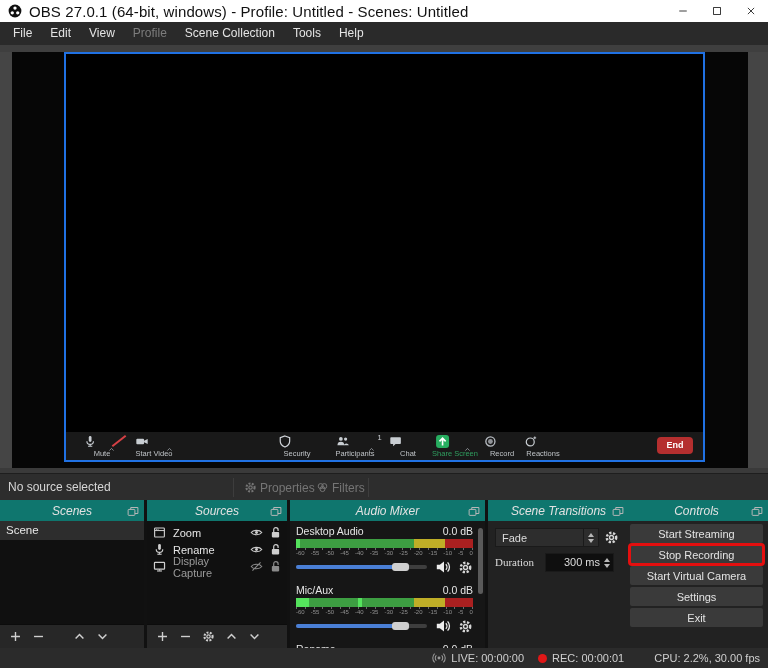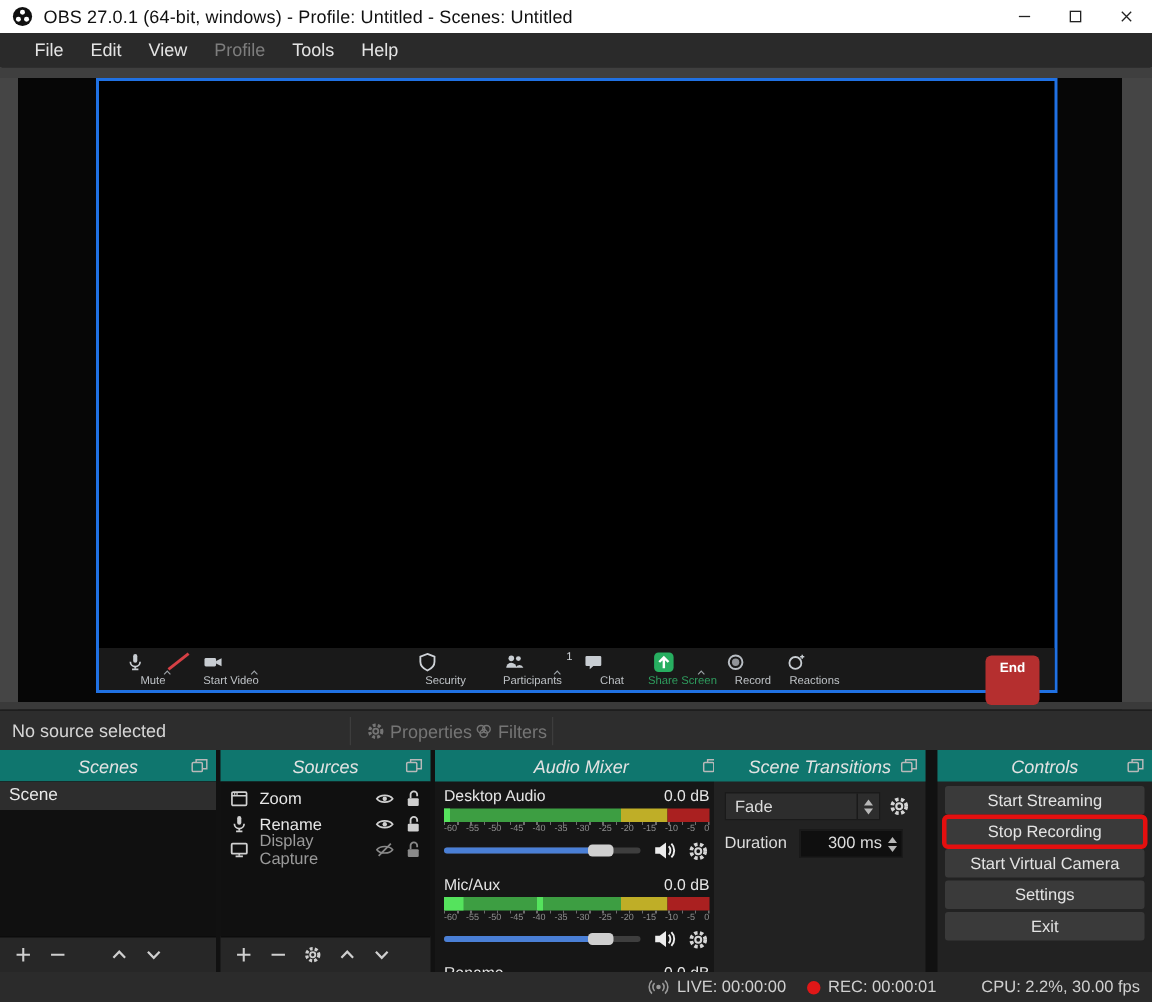--- a/index.html
+++ b/index.html
@@ -3,27 +3,27 @@
 <meta charset="utf-8">
 <style>
   * { margin:0; padding:0; box-sizing:border-box; }
   html,body { background:#000; }
   body { font-family:"Liberation Sans", sans-serif; }
   .window { position:relative; width:768px; height:668px; background:#131313; overflow:hidden; outline:1px solid #5a5a5a; outline-offset:-1px; }
 
   
   .titlebar { position:absolute; left:0; top:0; width:768px; height:22px; background:#ffffff; display:flex; align-items:center; }
   .obs-logo { width:14px; height:14px; margin:0 7px 0 8px; }
-  .title-text { font-size:12px; color:#111; letter-spacing:.1px; }
+  .title-text { font-size:15px; color:#111; letter-spacing:.1px; }
   .win-controls { position:absolute; right:0; top:0; height:22px; display:flex; }
   .win-btn { width:34px; height:22px; display:flex; align-items:center; justify-content:center; color:#222; }
   .win-btn svg { width:10px; height:10px; }
 
   
-  .menubar { position:absolute; left:0; top:22px; width:768px; height:23px; background:#2a2a2a; display:flex; align-items:flex-end; padding-left:14px; }
+  .menubar { position:absolute; left:0; top:22px; width:768px; height:23px; background:#2a2a2a; display:flex; align-items:flex-end; padding-left:4px; }
   .menu-item { font-size:12px; color:#e4e4e4; padding:0 9px; line-height:23px; }
   .menu-item.disabled { color:#7d7d7d; }
 
   .strip45 { position:absolute; left:0; top:45px; width:768px; height:7px; background:#3f3f3f; }
 
   
   .preview { position:absolute; left:0; top:52px; width:768px; height:421px; background:#060606; }
   .edge-l { position:absolute; left:0; top:0; width:12px; height:421px; background:#454545; }
   .edge-r { position:absolute; left:748px; top:0; width:20px; height:421px; background:#454545; }
   .edge-b { position:absolute; left:0; top:416px; width:768px; height:5px; background:#3a3a3a; }
@@ -35,41 +35,41 @@
   .zt-item .ico { position:relative; height:13px; display:flex; align-items:center; justify-content:center; }
   .zt-item .ico svg { width:13px; height:13px; }
   .zt-label { font-size:7.5px; color:#bfc3c7; margin-top:1px; white-space:nowrap;padding-left:24px; }
   .zt-chev { position:absolute; top:7px; transform:none; }
   .zt-chev svg { width:7px; height:7px; color:#9aa0a5; }
   .cam-slash { position:absolute; left:-1px; top:5px; width:17px; height:2px; background:#d64045; transform:rotate(-38deg); }
   .pcount { position:absolute; top:-2px; right:-7px; font-size:7.5px; color:#cfd3d7; }
   .share-box { width:13px; height:13px; background:#27ae60; border-radius:3px; display:flex; align-items:center; justify-content:center; }
   .share-box svg { width:9px; height:9px; }
   .zt-label.green { color:#2f9e5f; }
-  .zt-end { position:absolute; right:10px; top:5px; width:36px; height:33px; background:#b52f2f; border-radius:4px; color:#fff; font-size:9px; font-weight:bold; line-height:17px; text-align:center; }
+  .zt-end { position:absolute; right:10px; top:5px; width:36px; height:17px; background:#b52f2f; border-radius:4px; color:#fff; font-size:9px; font-weight:bold; line-height:17px; text-align:center; }
 
   
   .source-bar { position:absolute; left:0; top:473px; width:768px; height:27px; background:#2d2d2d; border-top:1px solid #1e1e1e; }
   .src-status { position:absolute; left:8px; top:0; line-height:27px; font-size:12px; color:#d6d6d6; }
   .vsep { position:absolute; top:4px; width:1px; height:19px; background:#1c1c1c; border-right:1px solid #3d3d3d; }
   .src-btn { position:absolute; top:0; height:27px; display:flex; align-items:center; gap:3px; color:#757575; font-size:12px; }
   .src-btn svg { width:13px; height:13px; }
 
   
   .docks { position:absolute; left:0; top:500px; width:768px; height:148px; background:#111; }
   .panel { position:absolute; top:0; height:148px; background:#161616; }
   .p-head { height:21px; background:#0f766e; display:flex; align-items:center; justify-content:center; position:relative;font-style:italic; }
   .p-title { font-size:12px; color:#e2e2e2; }
   .p-dockic { position:absolute; right:5px; top:4px; width:12px; height:12px; color:#b9b9b9; }
   .p-dockic svg { width:12px; height:12px; }
 
   .panel.scenes { left:0; width:144px; }
   .panel.sources { left:147px; width:140px; }
   .panel.mixer { left:290px; width:195px; }
-  .panel.trans { left:476px; width:141px; background:#222; }
+  .panel.trans { left:488px; width:141px; background:#222; }
   .panel.controls { left:625px; width:143px; background:#222; }
 
   .list { position:absolute; left:0; right:0; top:21px; bottom:24px; background:#101010; overflow:hidden; }
   .scene-row { height:19px; background:#2d2d2d; color:#e8e8e8; font-size:11.5px; line-height:19px; padding-left:6px; }
   .p-toolbar { position:absolute; left:0; right:0; bottom:0; height:24px; background:#272727; border-top:1px solid #0c0c0c; display:flex; align-items:center; gap:8px; padding-left:8px; color:#cfcfcf; }
   .tb-btn { width:15px; height:15px; display:flex; align-items:center; justify-content:center; }
   .tb-btn svg { width:13px; height:13px; }
   .tb-gap { width:10px; }
 
   .src-row { height:17px; display:flex; align-items:center; padding:0 5px 0 6px; color:#e6e6e6; font-size:11px; }
@@ -103,21 +103,21 @@
   .volrow svg { width:100%; height:100%; }
 
   
   .combo { position:absolute; left:7px; top:28px; width:104px; height:19px; background:#2d2d2d; border:1px solid #1a1a1a; display:flex; align-items:center; }
   .combo-val { flex:1; font-size:11px; color:#dcdcdc; padding-left:6px; }
   .combo-spin { width:15px; height:100%; border-left:1px solid #1a1a1a; display:flex; flex-direction:column; align-items:center; justify-content:center; gap:2px; }
   .tri-u { width:0; height:0; border-left:3px solid transparent; border-right:3px solid transparent; border-bottom:4px solid #b8b8b8; }
   .tri-d { width:0; height:0; border-left:3px solid transparent; border-right:3px solid transparent; border-top:4px solid #b8b8b8; }
   .trans-gear { position:absolute; left:116px; top:30px; width:15px; height:15px; color:#d6d6d6; }
   .trans-gear svg { width:15px; height:15px; }
-  .dur-label { position:absolute; left:7px; top:53px; height:19px; line-height:19px; font-size:11px; color:#dcdcdc; }
+  .dur-label { position:absolute; left:7px; top:53px; height:19px; line-height:19px; font-size:11px; color:#dcdcdc;font-family:Liberation Serif, serif; }
   .dur-box { position:absolute; left:57px; top:53px; width:69px; height:19px; background:#0f0f0f; border:1px solid #1a1a1a; display:flex; }
   .dur-val { flex:1; font-size:11px; color:#dcdcdc; text-align:right; line-height:17px; }
   .dur-spin { width:13px; display:flex; flex-direction:column; align-items:center; justify-content:center; gap:2px; }
 
   
   .ctl-body { position:absolute; left:0; right:0; top:21px; bottom:0; padding:3px 5px; }
   .ctl-btn { display:block; width:100%; height:19px; margin-bottom:2px; background:#3a3a3a; border:none; border-radius:2px; color:#e3e3e3; font-size:11px; font-family:"Liberation Sans",sans-serif; }
   .ctl-btn.annotated { outline:3px solid #e40f0f; outline-offset:-1px; }
 
   
@@ -265,20 +265,21 @@
           </svg>
         </span>
     </div>
   </div>
 
   <div class="menubar">
     <span class="menu-item">File</span>
     <span class="menu-item">Edit</span>
     <span class="menu-item">View</span>
     <span class="menu-item disabled">Profile</span>
+    <span class="menu-item">Scene Collection</span>
     <span class="menu-item">Tools</span>
     <span class="menu-item">Help</span>
   </div>
 
   <div class="strip45"></div>
 
   <div class="preview">
     <div class="edge-l"></div>
     <div class="edge-r"></div>
     <div class="edge-b"></div>

